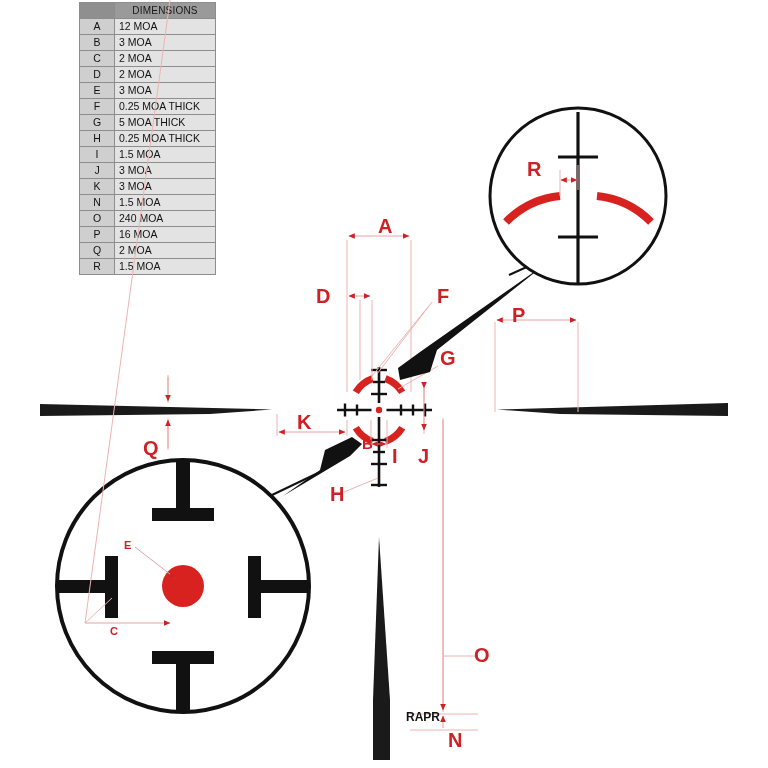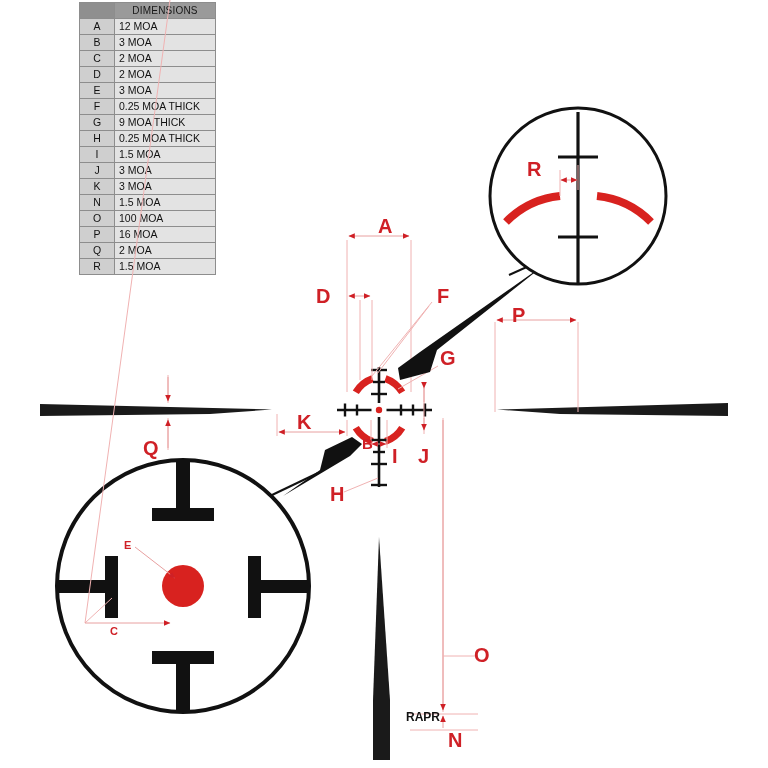--- a/index.html
+++ b/index.html
@@ -56,21 +56,21 @@
         <tr>
           <td class="key">E</td>
           <td class="val">3 MOA</td>
         </tr>
         <tr>
           <td class="key">F</td>
           <td class="val">0.25 MOA THICK</td>
         </tr>
         <tr>
           <td class="key">G</td>
-          <td class="val">9 MOA THICK</td>
+          <td class="val">5 MOA THICK</td>
         </tr>
         <tr>
           <td class="key">H</td>
           <td class="val">0.25 MOA THICK</td>
         </tr>
         <tr>
           <td class="key">I</td>
           <td class="val">1.5 MOA</td>
         </tr>
         <tr>
@@ -80,21 +80,21 @@
         <tr>
           <td class="key">K</td>
           <td class="val">3 MOA</td>
         </tr>
         <tr>
           <td class="key">N</td>
           <td class="val">1.5 MOA</td>
         </tr>
         <tr>
           <td class="key">O</td>
-          <td class="val">100 MOA</td>
+          <td class="val">240 MOA</td>
         </tr>
         <tr>
           <td class="key">P</td>
           <td class="val">16 MOA</td>
         </tr>
         <tr>
           <td class="key">Q</td>
           <td class="val">2 MOA</td>
         </tr>
         <tr>

